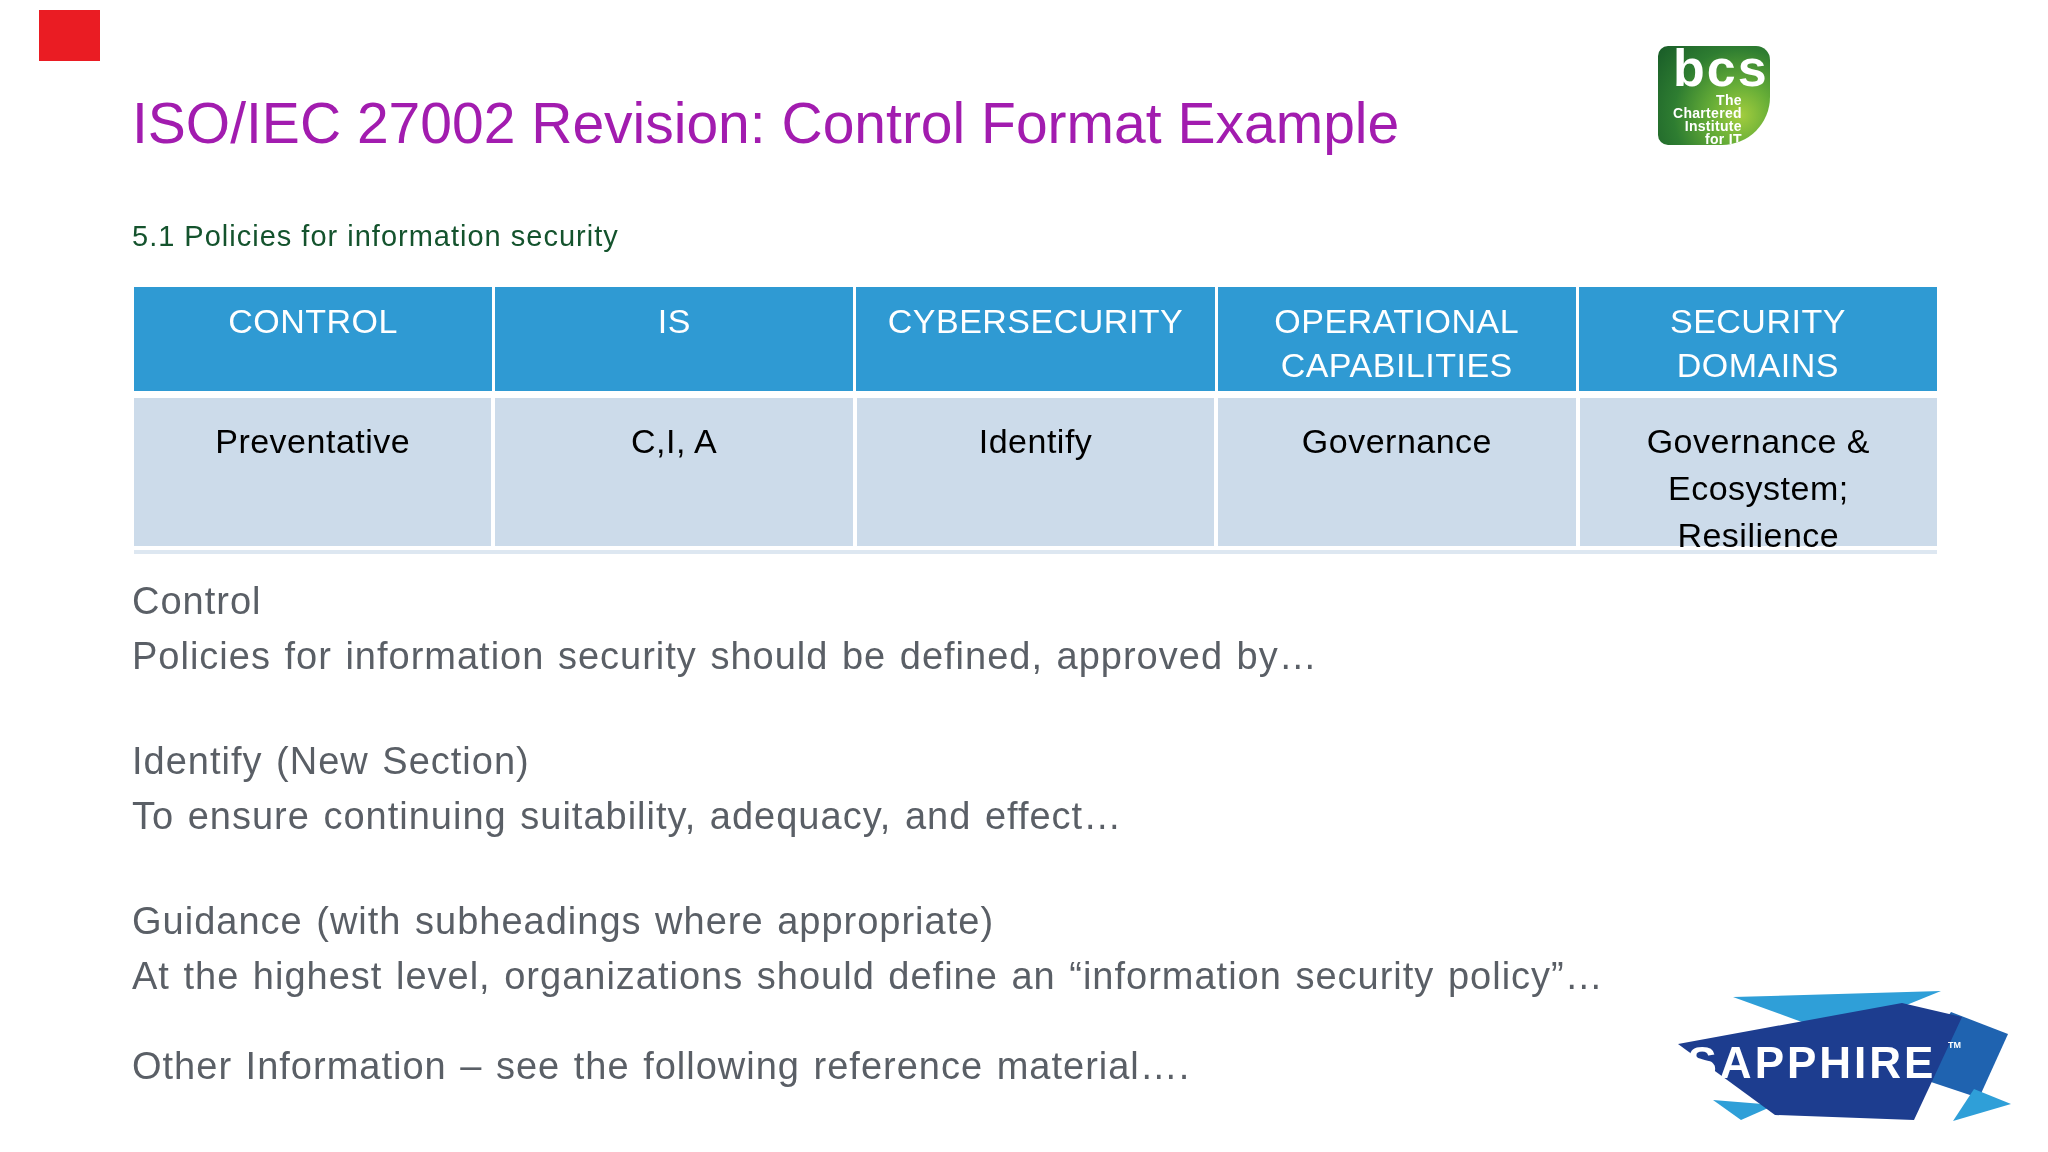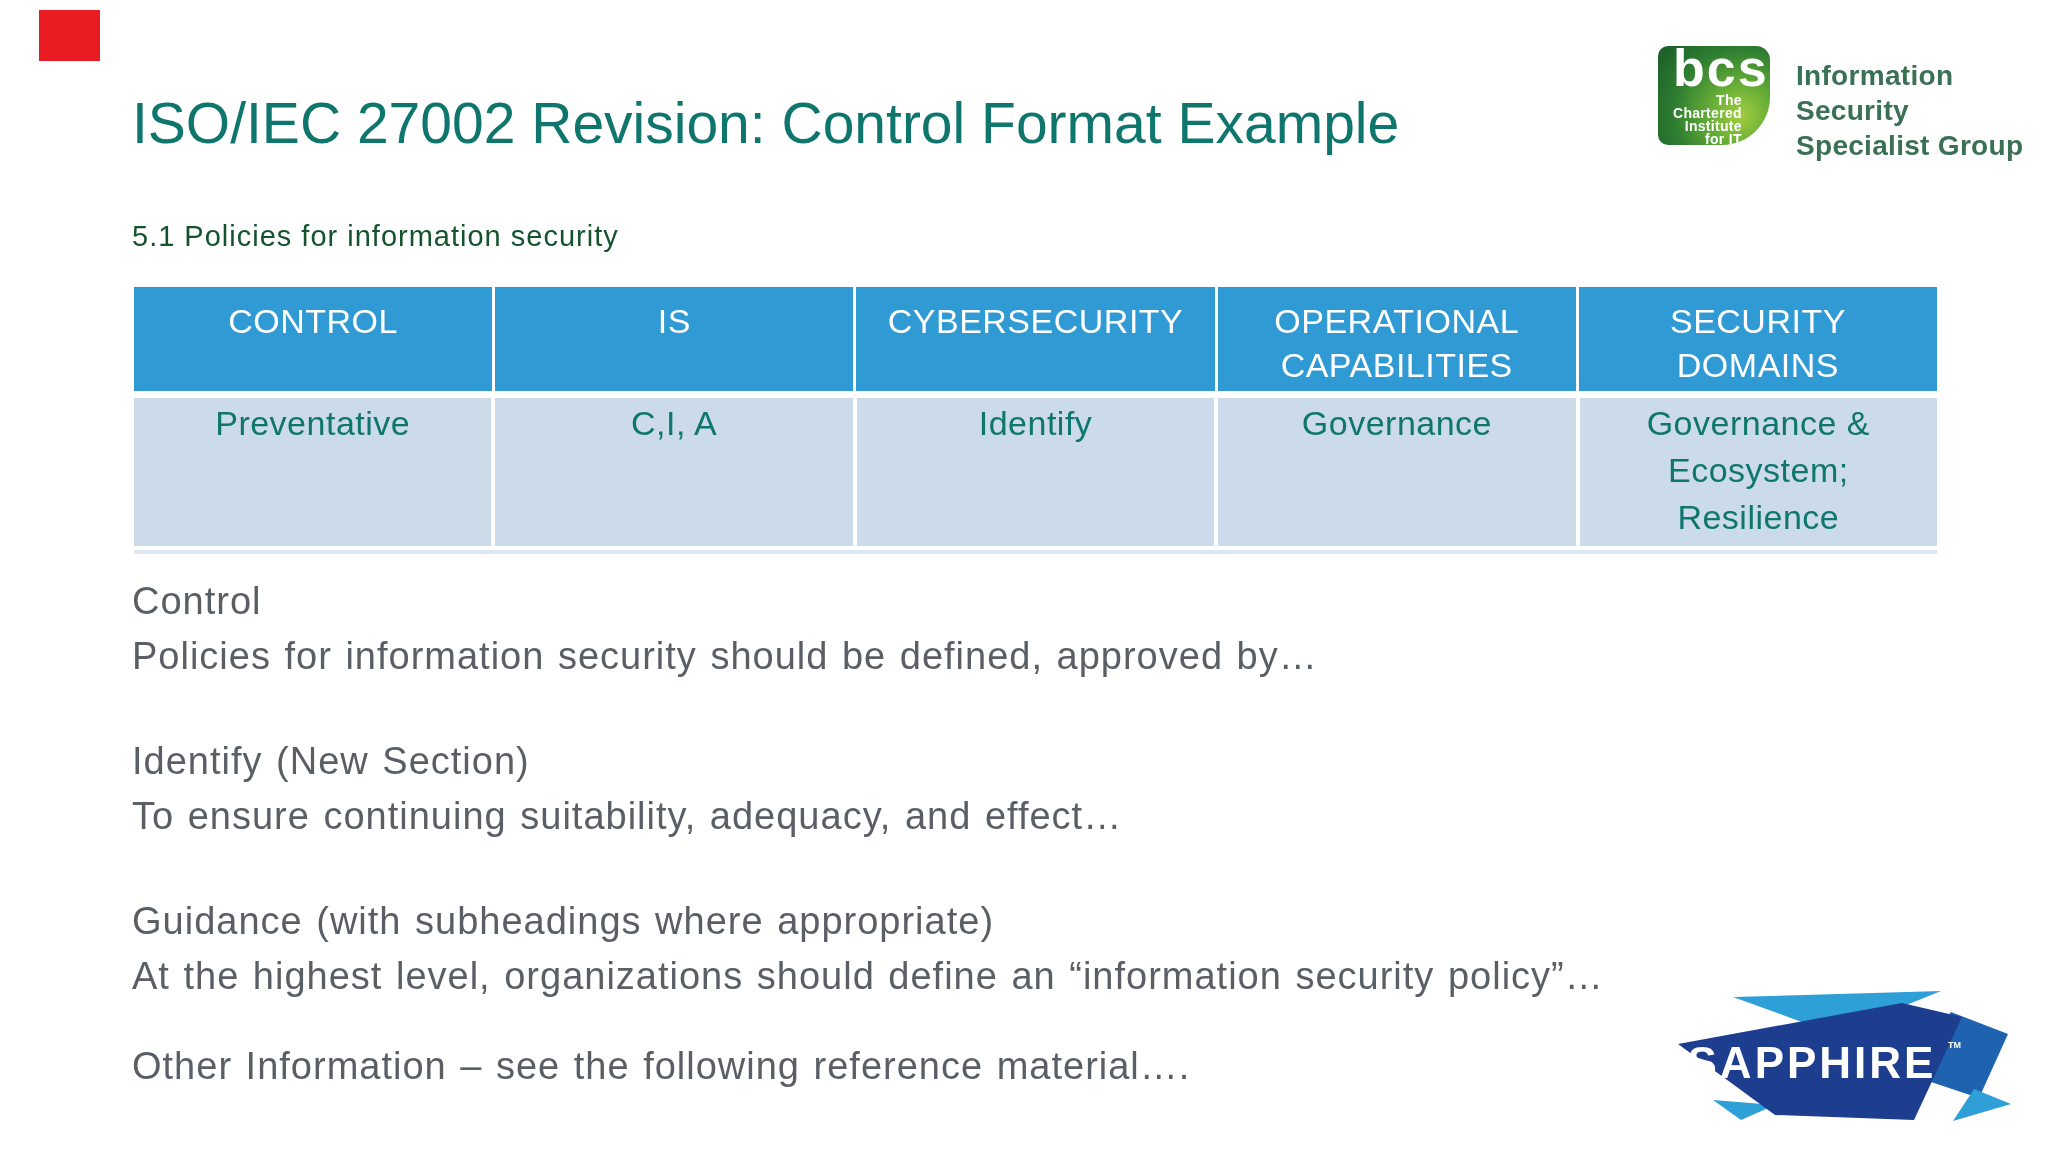--- a/index.html
+++ b/index.html
@@ -4,37 +4,37 @@
 <style>
   html,body{margin:0;padding:0;background:#ffffff;}
   .slide{
     position:relative;width:2048px;height:1152px;background:#ffffff;overflow:hidden;
     font-family:"Liberation Sans","DejaVu Sans",sans-serif;color:#5a5f66;
   }
   .abs{position:absolute;}
   .red-marker{left:39px;top:10px;width:61px;height:51px;background:#ea1c23;}
   .title{
     left:132px;top:90px;width:1500px;margin:0;font-size:57px;font-weight:400;
-    color:#0f766e;letter-spacing:0px;white-space:nowrap;
+    color:#a21caf;letter-spacing:0px;white-space:nowrap;
   }
   .subtitle{
     left:132px;top:220px;font-size:29px;color:#14532d;letter-spacing:1px;white-space:nowrap;
   }
   
   .ctable{left:134px;top:287px;width:1803px;}
   .thead{display:flex;gap:3px;height:104px;}
   .thead .cell{
     flex:1;background:#2f9ad3;color:#ffffff;text-align:center;
     font-size:34px;line-height:44px;padding-top:12px;white-space:pre-line;letter-spacing:0.5px;
   }
   .tspacer{height:7px;}
   .trow{display:flex;gap:4px;height:148px;}
   .trow .cell{
-    flex:1;background:#ccdbea;color:#0f766e;text-align:center;
-    font-size:34px;line-height:47px;padding-top:2px;white-space:pre-line;letter-spacing:0.5px;
+    flex:1;background:#ccdbea;color:#000000;text-align:center;
+    font-size:34px;line-height:47px;padding-top:20px;white-space:pre-line;letter-spacing:0.5px;
   }
   .tbottom{margin-top:4px;height:4px;background:#dde7f1;}
   
   .bodyline{
     left:132px;font-size:38px;color:#5a5f66;letter-spacing:1px;word-spacing:2px;white-space:nowrap;
   }
   
   .bcs-box{
     left:1658px;top:46px;width:112px;height:99px;
     border-radius:10px 14px 48px 10px;
@@ -101,22 +101,20 @@
 
   <div class="abs bodyline" style="top:1045px;">Other Information – see the following reference material….</div>
 
   <div class="abs bcs-box">
     <div class="bcs-acronym">bcs</div>
     <div class="bcs-tagline">The
 Chartered
 Institute
 for IT</div>
   </div>
-  <div class="abs bcs-group">Information Security
-Specialist Group</div>
 
   <svg class="abs sapphire" width="382" height="174" viewBox="0 0 382 174">
     <polygon points="71,21 279,15 173,58" fill="#2f9fd8"></polygon>
     <polygon points="289,36 346,58 317,122 245,98" fill="#1f63b0"></polygon>
     <polygon points="312,113 349,128 291,145" fill="#2f9fd8"></polygon>
     <polygon points="51,124 113,129 79,144" fill="#2f9fd8"></polygon>
     <polygon points="16,68 240,27 300,41 252,144 113,139" fill="#1d3d8f"></polygon>
     <text x="150" y="102" fill="#ffffff" font-family="Liberation Sans, DejaVu Sans, sans-serif" font-size="44" font-weight="bold" letter-spacing="3" text-anchor="middle">SAPPHIRE</text>
     <text x="286" y="72" fill="#ffffff" font-family="Liberation Sans, DejaVu Sans, sans-serif" font-size="9" font-weight="bold">TM</text>
   </svg>

